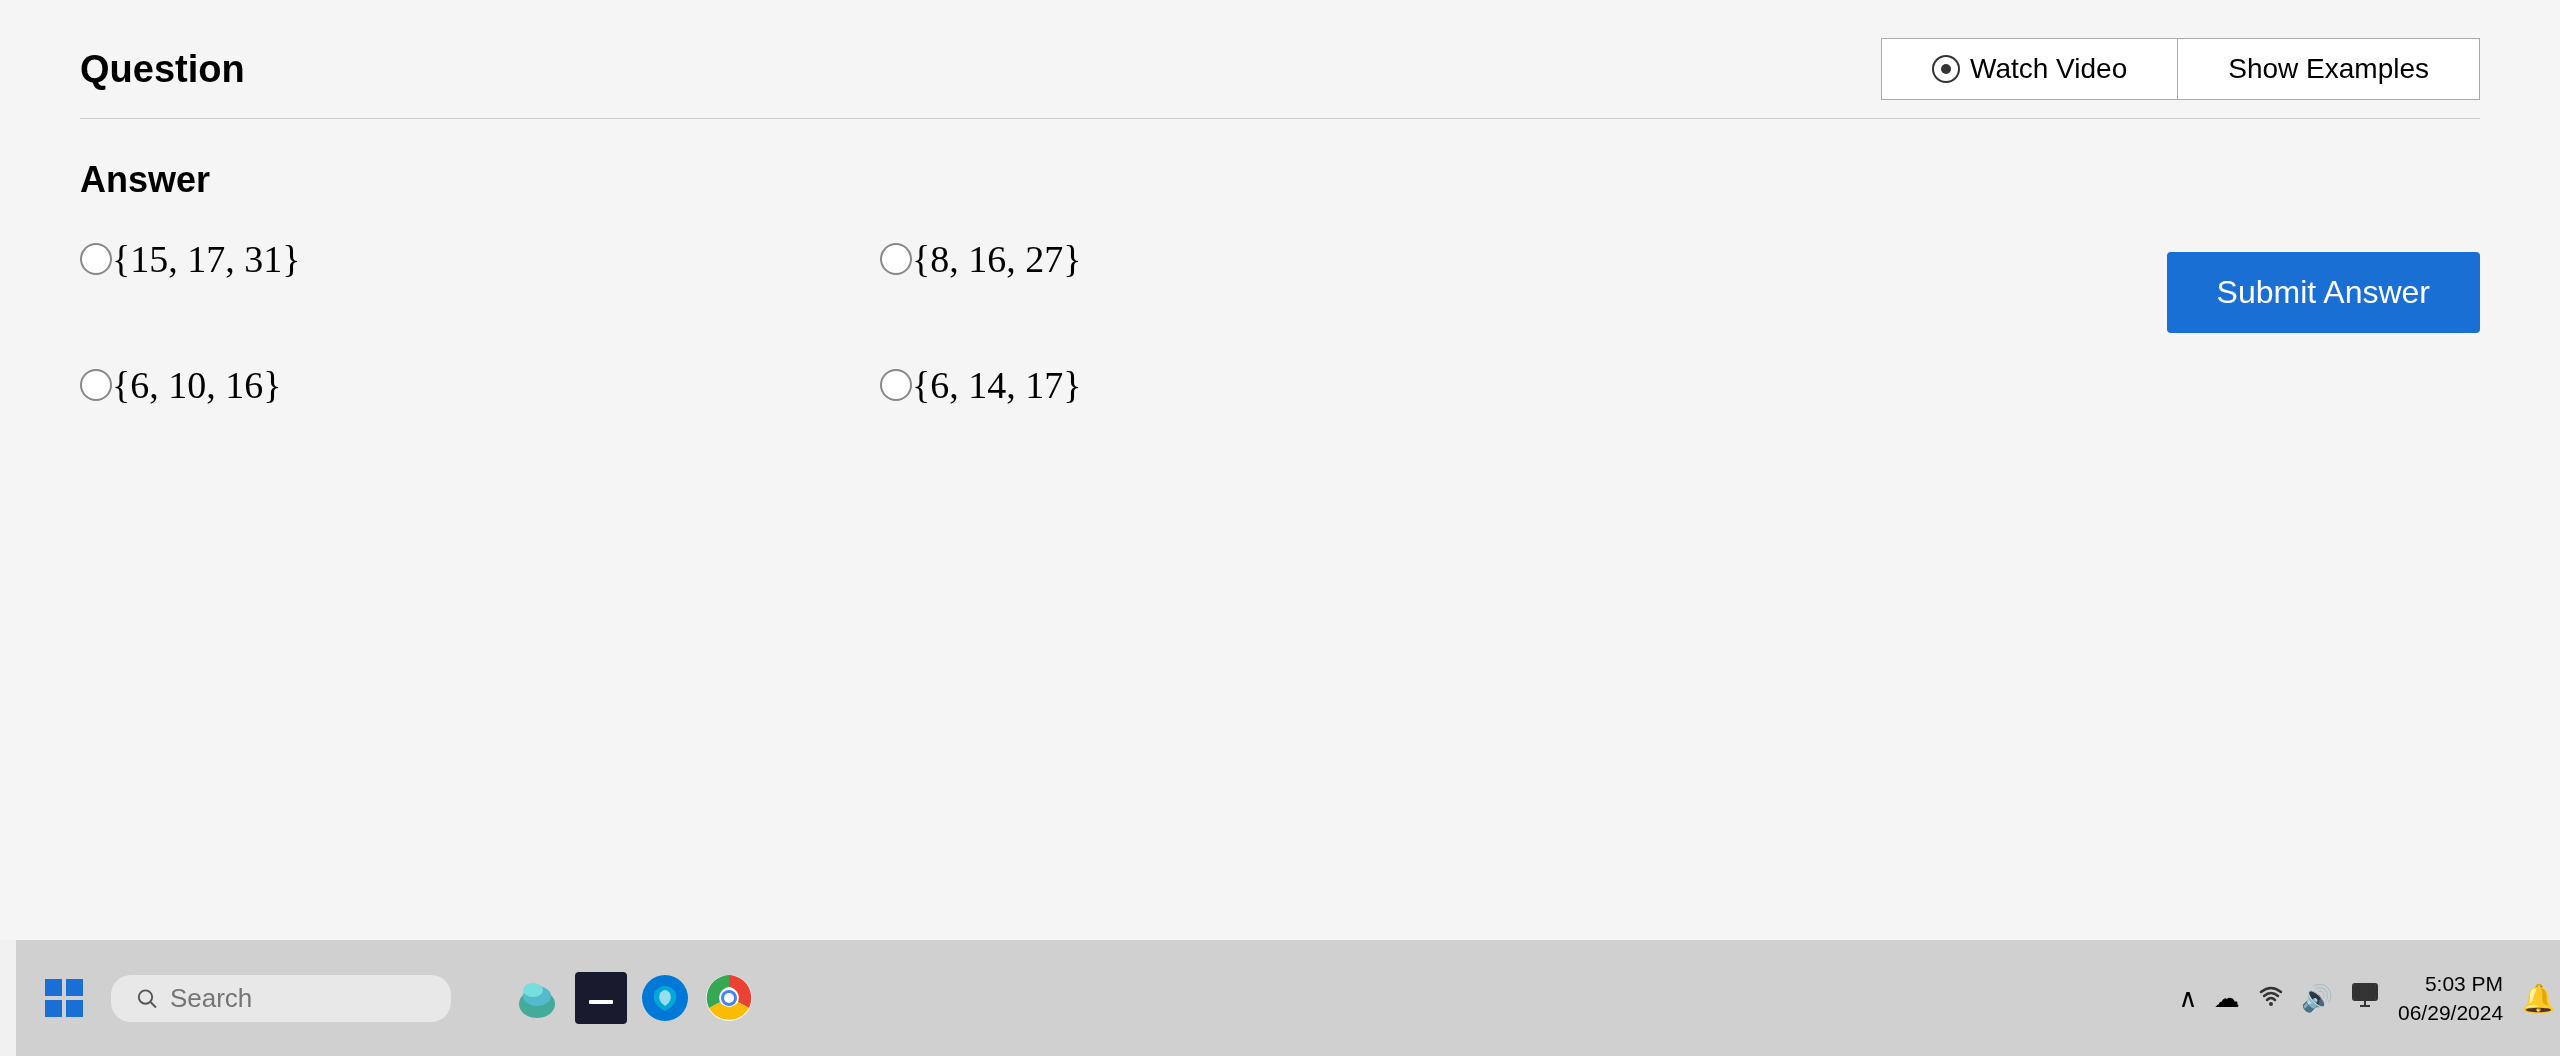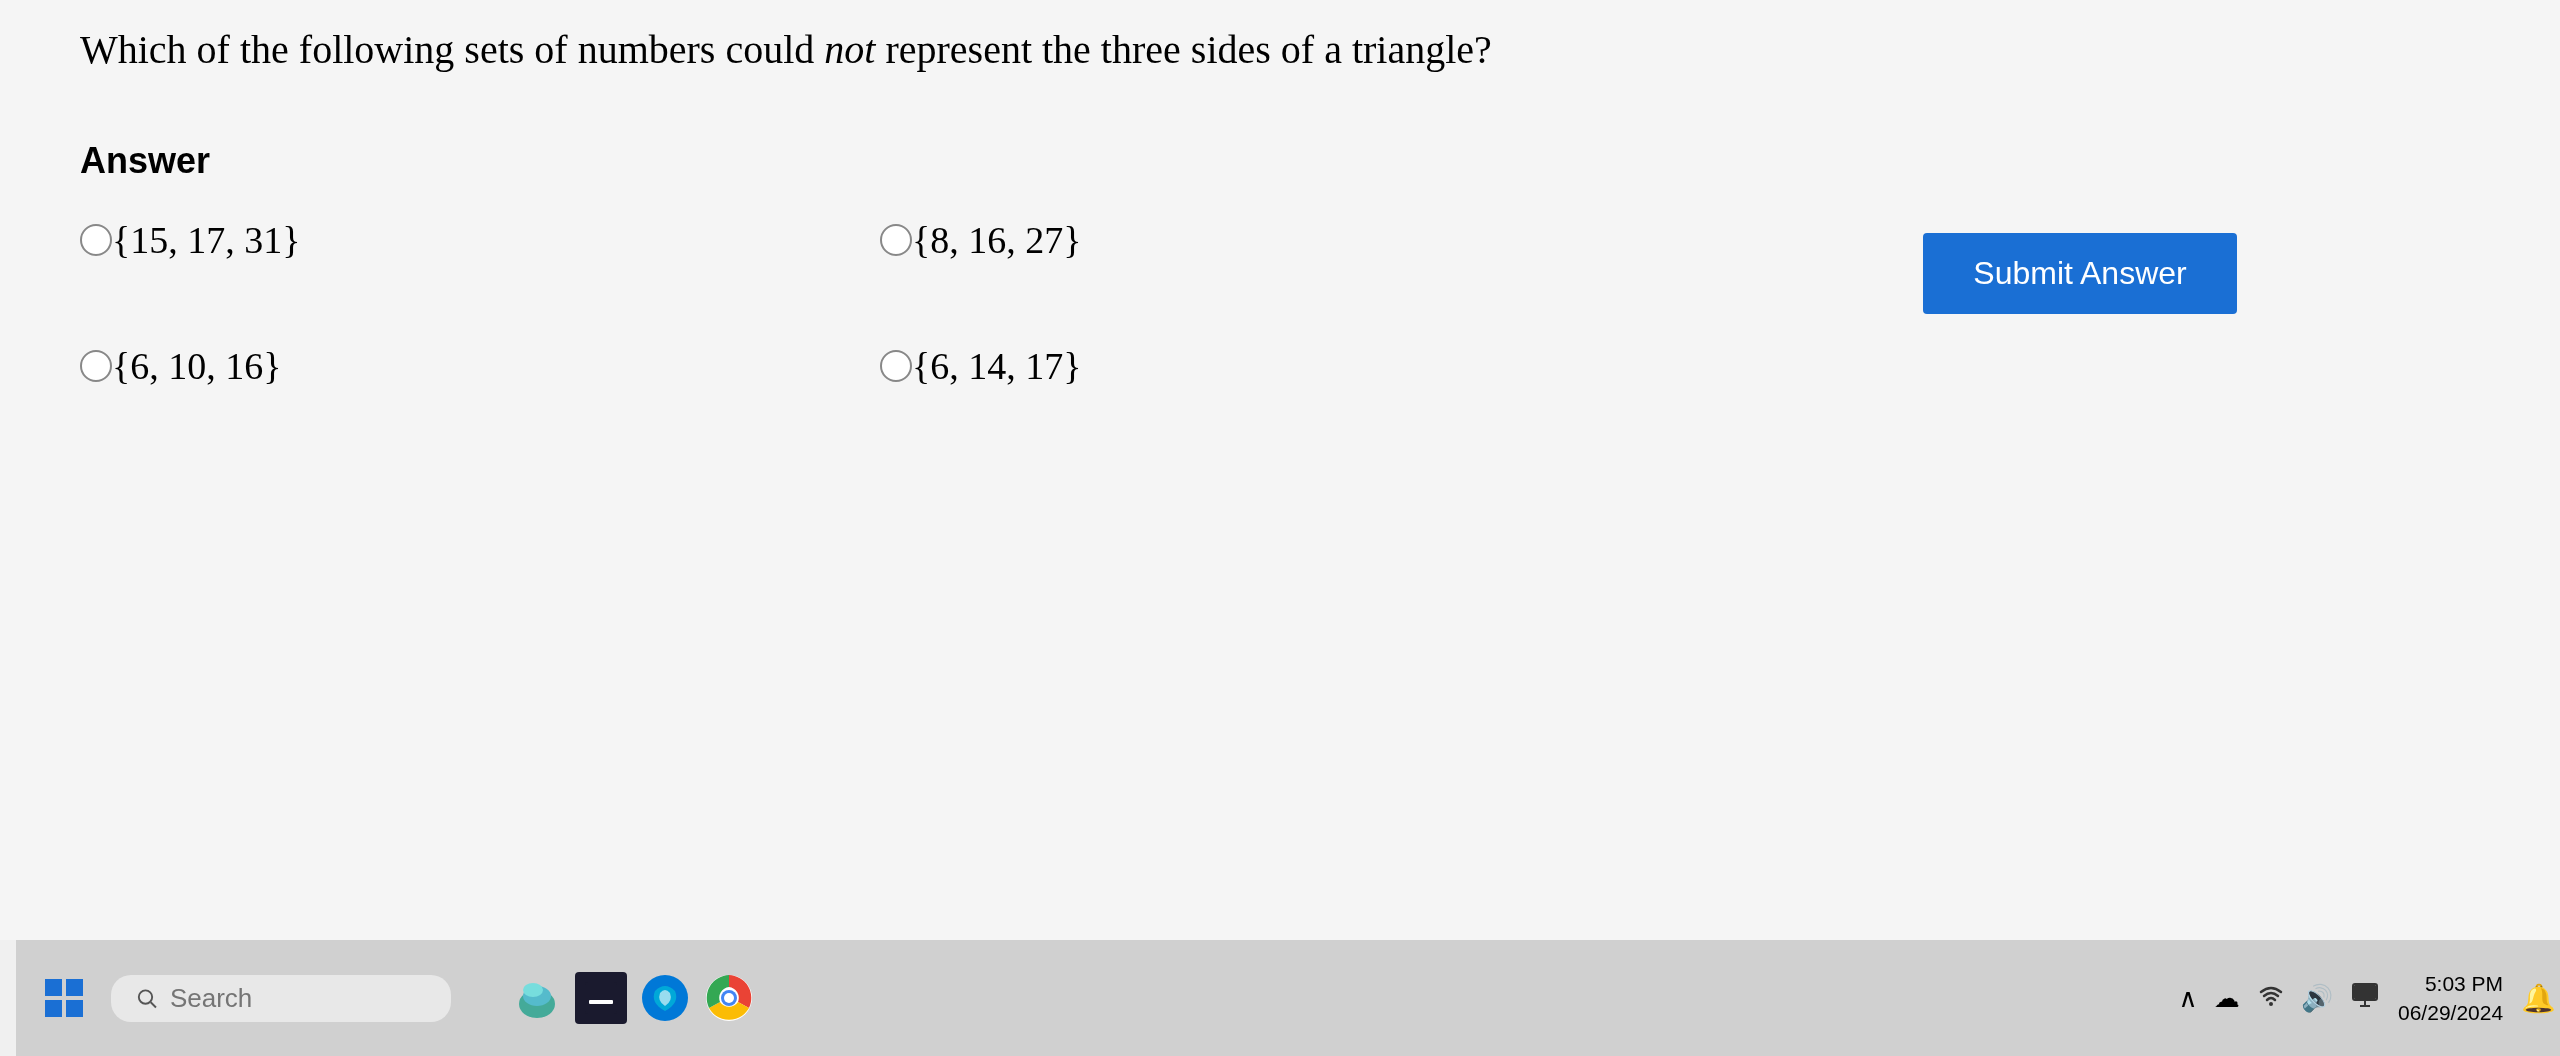--- a/index.html
+++ b/index.html
@@ -129,21 +129,21 @@
       font-size: 32px;
       cursor: pointer;
       font-family: Arial, sans-serif;
       border-radius: 4px;
       margin-top: 10px;
     }
 
     .submit-col {
       display: flex;
       align-items: flex-start;
-      justify-content: center;
+      justify-content: flex-end;
       padding-top: 5px;
     }
 
     
     .taskbar {
       position: absolute;
       bottom: 0;
       left: 16px;
       width: 100%;
       height: 116px;
@@ -247,24 +247,33 @@
     .notification-icon {
       font-size: 28px;
       cursor: pointer;
     }
   </style>
 </head>
 <body>
 
 <div class="main-content">
 
-
-  <div class="question-text">
-    <span>Which of the following sets of numbers could </span><em>not</em><span> represent the three sides of a triangle?</span>
-  </div>
+  <div class="header-row">
+    <span class="question-label">Question</span>
+    <div class="header-buttons">
+      <button class="header-btn">
+        <span class="watch-icon"></span>
+        <span>Watch Video</span>
+      </button>
+      <button class="header-btn">
+        <span>Show Examples</span>
+      </button>
+    </div>
+  </div>
+
 
   <div class="answer-label">Answer</div>
 
   <div class="answer-grid">
 
     <div class="answer-option">
       <div class="radio-circle"></div>
       <span>{15, 17, 31}</span>
     </div>
     <div class="answer-option">

